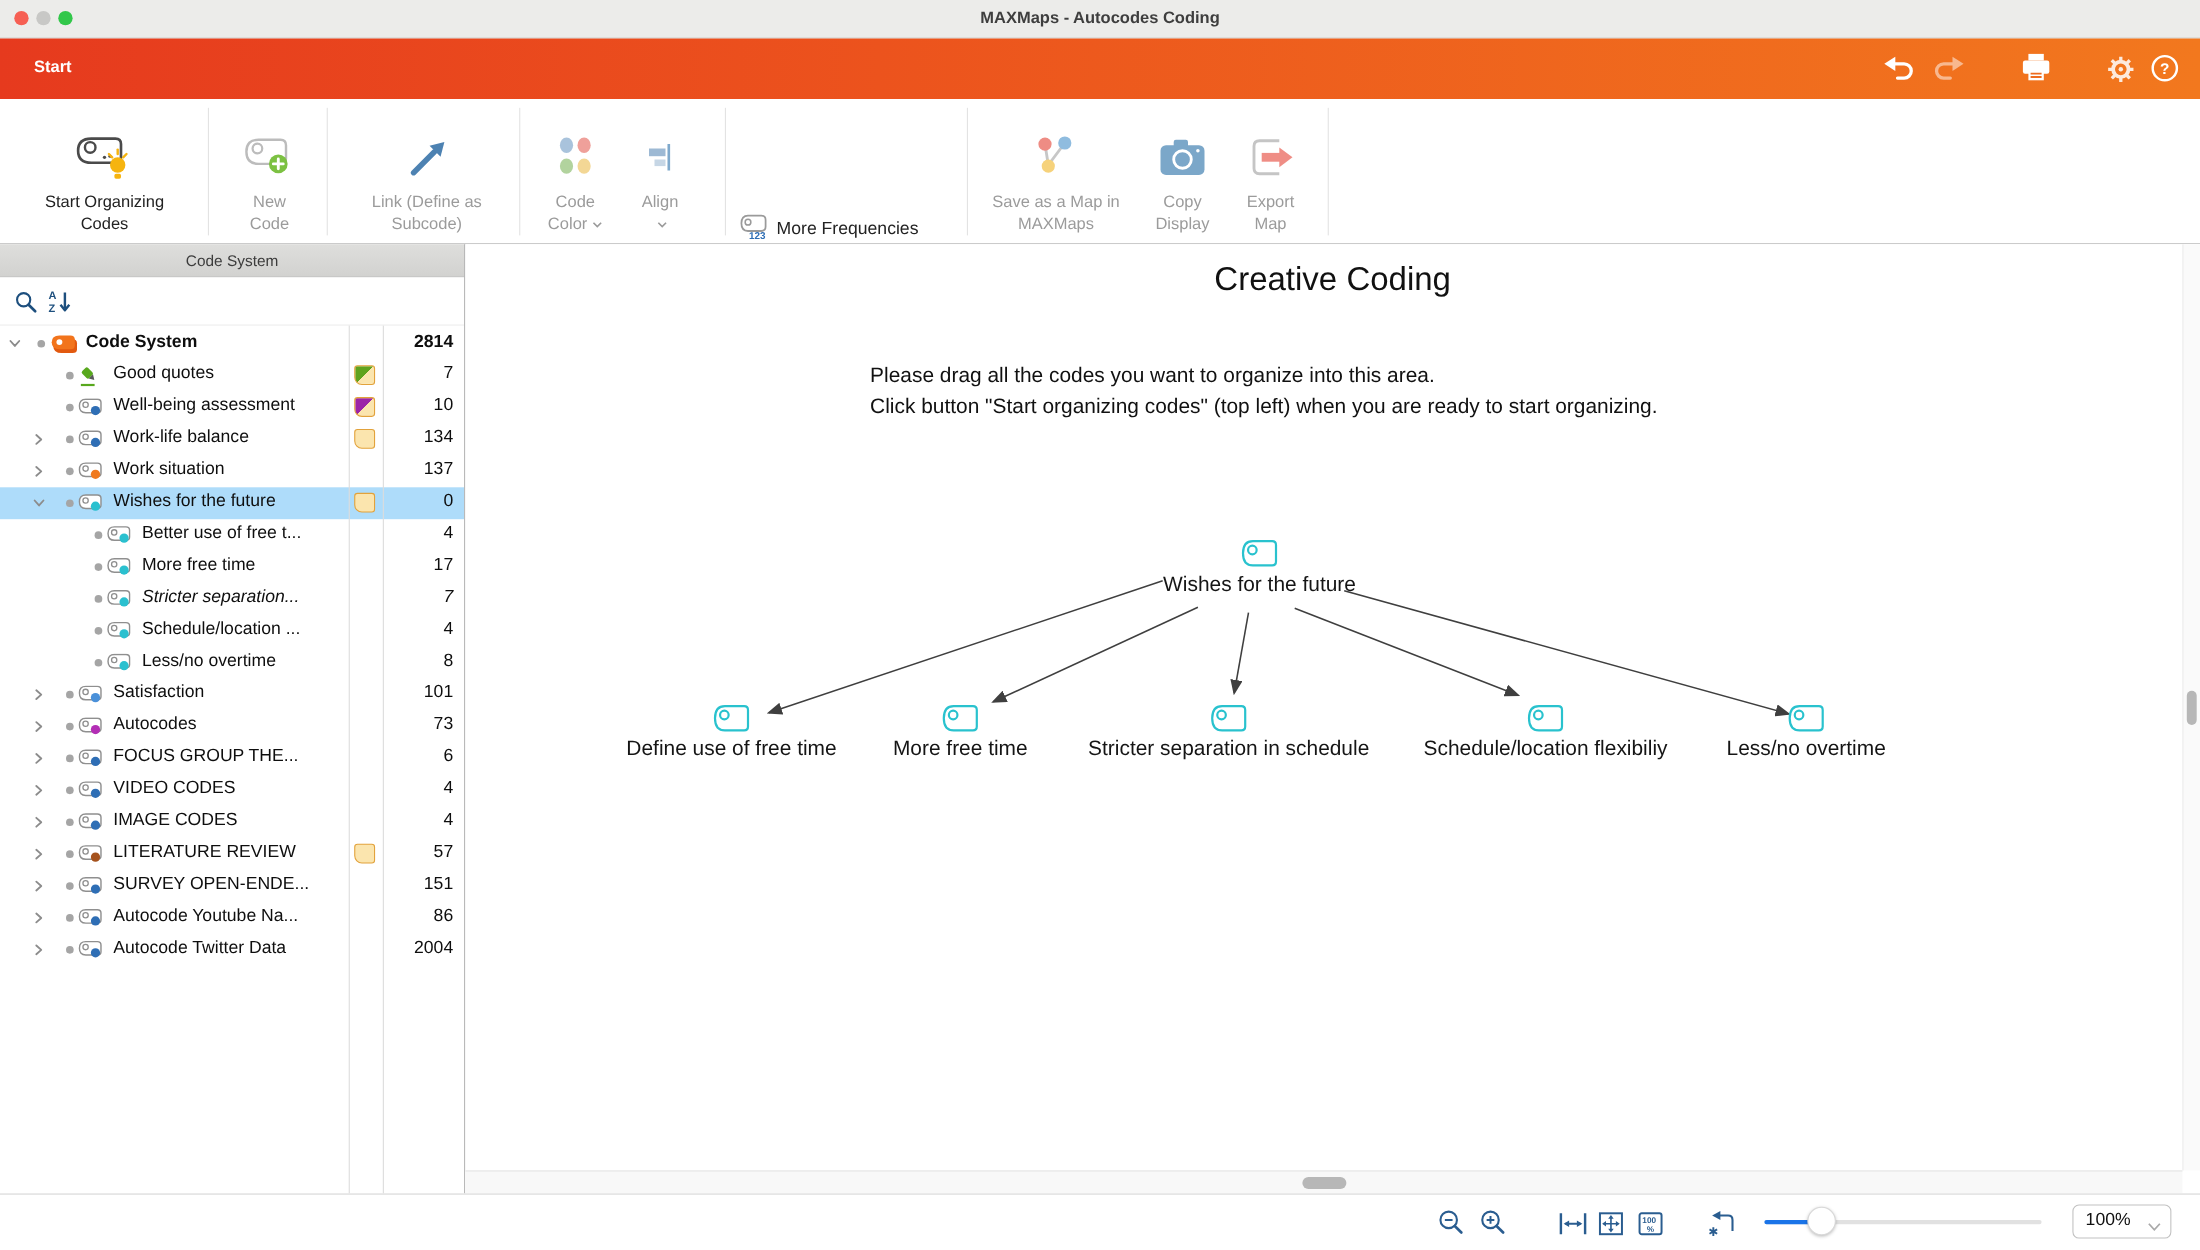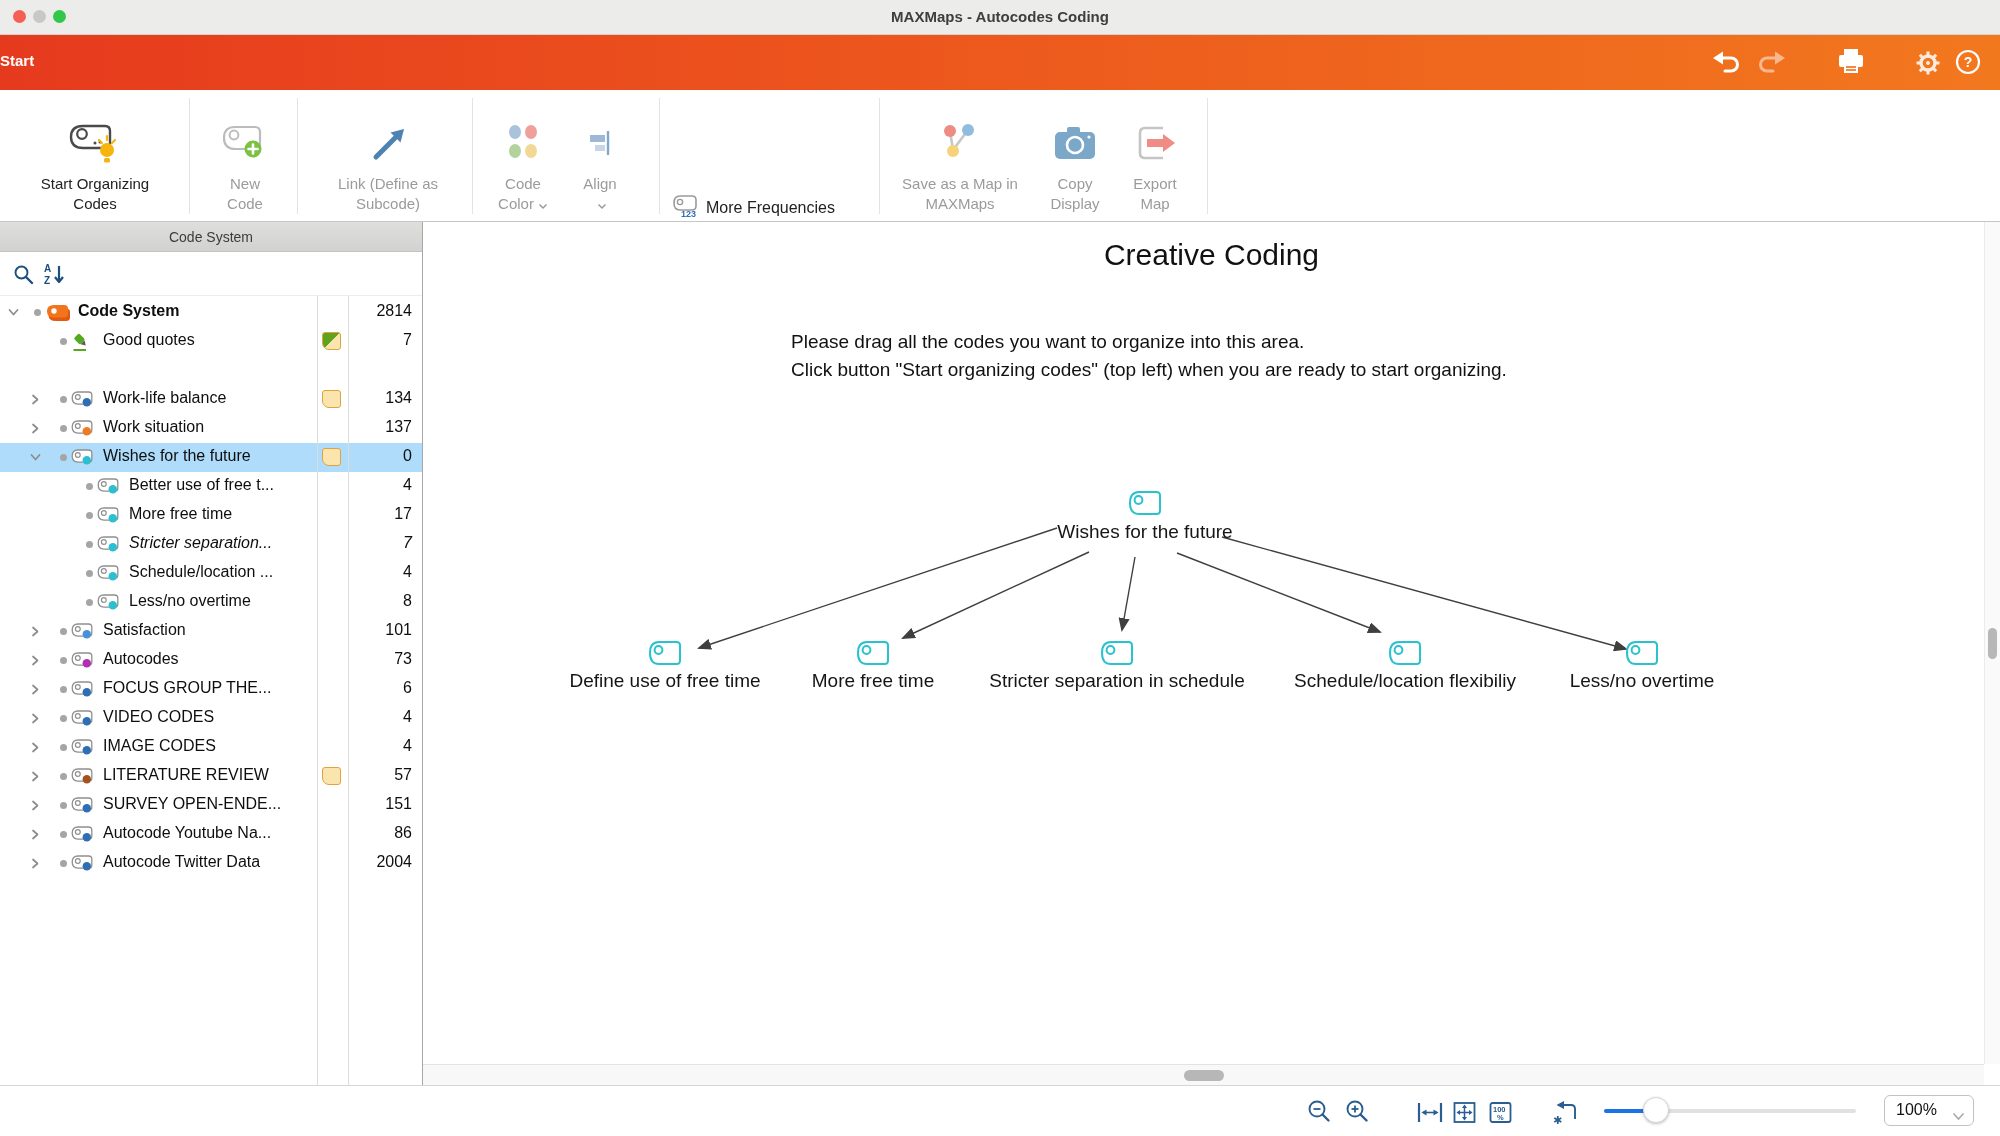--- a/index.html
+++ b/index.html
@@ -10,21 +10,21 @@
   .titlebar{position:absolute;left:0;top:0;width:100%;height:34px;background:#ececea;border-bottom:1px solid #d2d2d0;}
   .tl{position:absolute;top:10px;width:13px;height:13px;border-radius:50%;}
   .tl-close{left:13px;background:#f65f53;}
   .tl-min{left:33px;background:#c8c8c6;}
   .tl-zoom{left:53px;background:#32c74a;}
   .wtitle{position:absolute;left:0;right:0;top:8px;text-align:center;font-size:15px;font-weight:bold;color:#3e3e3e;}
 
   
   .ribbon{position:absolute;left:0;top:35px;width:100%;height:55px;
     background:linear-gradient(90deg,#e63a1e 0%,#ec531d 40%,#f2781e 100%);}
-  .rtab{position:absolute;left:0;top:0;height:64px;width:96px;text-align:left;}
+  .rtab{position:absolute;left:0;top:0;height:64px;width:96px;text-align:center;}
   .rtab-label{position:absolute;left:0;right:0;top:17px;color:#fff;font-weight:bold;font-size:15px;}
   .rtab-underline{position:absolute;left:4px;bottom:0;width:88px;height:6px;background:#f8d0c8;}
   .ric{position:absolute;top:14px;}
 
   
   .toolbar{position:absolute;left:0;top:90px;width:100%;height:132px;background:#fff;border-bottom:1px solid #c6c6c6;box-sizing:border-box;}
   .tsep{position:absolute;top:8px;height:116px;width:1px;background:#e3e3e3;}
   .tbtn{position:absolute;top:0;height:132px;display:flex;flex-direction:column;align-items:center;}
   .tbicon{margin-top:22px;height:62px;display:flex;align-items:center;justify-content:center;}
   .tblabel{font-size:15px;line-height:20px;text-align:center;color:#9b9b9b;}
@@ -44,21 +44,21 @@
   .sb-sort{position:absolute;left:42px;top:10px;}
   #tree{position:absolute;left:0;top:76px;width:422px;bottom:0;overflow:hidden;}
   .trow{position:absolute;left:0;width:422px;height:29px;}
   .trow.sel{background:#aedcfa;}
   .texp{position:absolute;top:7px;width:15px;height:15px;}
   .tbullet{position:absolute;top:11px;width:7px;height:7px;border-radius:50%;background:#a5a5a5;}
   .tico{position:absolute;top:6px;}
   .tlabel{position:absolute;top:4px;right:108px;font-size:16px;white-space:nowrap;overflow:hidden;color:#0e0e0e;}
   .tlabel.b{font-weight:bold;}
   .tcount{position:absolute;right:10px;top:4px;font-size:16px;color:#0e0e0e;}
-  .tcount.b{font-weight:normal;}
+  .tcount.b{font-weight:bold;}
   .tmemo{position:absolute;left:322px;top:5px;}
   .memo{display:block;width:19px;height:18px;border:1.5px solid #e2a23b;border-radius:3px 3px 3px 7px;box-sizing:border-box;}
   .m-yellow{background:#fbe5ae;}
   .m-green{background:linear-gradient(135deg,#5fa31e 50%,#fbe5ae 50%);}
   .m-purple{background:linear-gradient(135deg,#9c23a8 50%,#fbe5ae 50%);}
   .sb-div{position:absolute;top:74px;bottom:0;width:1px;background:#dcdcdc;}
 
   
   .canvas{position:absolute;left:423px;top:222px;right:0;bottom:51px;background:#fff;overflow:hidden;}
   .cv-title{position:absolute;left:0;right:0;top:16px;text-align:center;font-size:30px;color:#111;}
@@ -318,20 +318,33 @@
                 <rect x="6.5" y="1" width="7.5" height="9" rx="1.8" fill="#58a81d"></rect>
                 <polygon points="7.5,10 13,10 10.2,14.5" fill="#5a5a5a"></polygon>
               </g>
               <rect x="2.5" y="16" width="12.5" height="2" fill="#58a81d"></rect>
             </svg></span>
           <span class="tlabel" style="left:103px">Good quotes</span>
           <span class="tmemo">
             <span class="memo m-green"></span>
           </span>
           <span class="tcount">7</span>
+        </div>
+        <div class="trow" style="top: 58px;">
+          <span class="tbullet" style="left:60px"></span>
+          <span class="tico" style="left:71px"><svg width="22" height="16" viewBox="0 0 22 16">
+              <path d="M7 1 H17.5 Q20.8 1 20.8 4 V10.2 Q20.8 13.2 17.5 13.2 H7 Q1.2 13.2 1.2 7.1 Q1.2 1 7 1 Z" fill="#fff" stroke="#8f8f8f" stroke-width="1.3"></path>
+              <circle cx="6.8" cy="6" r="2.4" fill="#fff" stroke="#8f8f8f" stroke-width="1.2"></circle>
+              <circle cx="15.8" cy="11.2" r="4.2" fill="#2e6eb5"></circle>
+            </svg></span>
+          <span class="tlabel" style="left:103px">Well-being assessment</span>
+          <span class="tmemo">
+            <span class="memo m-purple"></span>
+          </span>
+          <span class="tcount">10</span>
         </div>
         <div class="trow" style="top: 87px;">
           <span class="texp" style="left:28px"><svg width="15" height="15" viewBox="0 0 15 15">
               <polyline points="5,3.5 9.5,7.5 5,11.5" fill="none" stroke="#8c8c8c" stroke-width="1.7" stroke-linecap="round" stroke-linejoin="round"></polyline>
             </svg></span>
           <span class="tbullet" style="left:60px"></span>
           <span class="tico" style="left:71px"><svg width="22" height="16" viewBox="0 0 22 16">
               <path d="M7 1 H17.5 Q20.8 1 20.8 4 V10.2 Q20.8 13.2 17.5 13.2 H7 Q1.2 13.2 1.2 7.1 Q1.2 1 7 1 Z" fill="#fff" stroke="#8f8f8f" stroke-width="1.3"></path>
               <circle cx="6.8" cy="6" r="2.4" fill="#fff" stroke="#8f8f8f" stroke-width="1.2"></circle>
               <circle cx="15.8" cy="11.2" r="4.2" fill="#2e6eb5"></circle>

